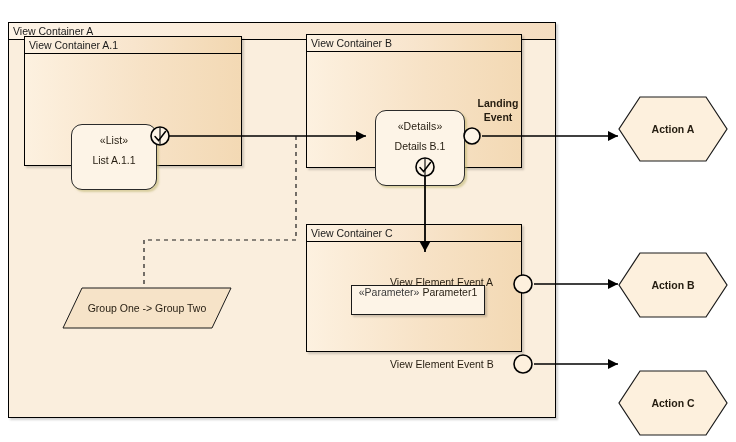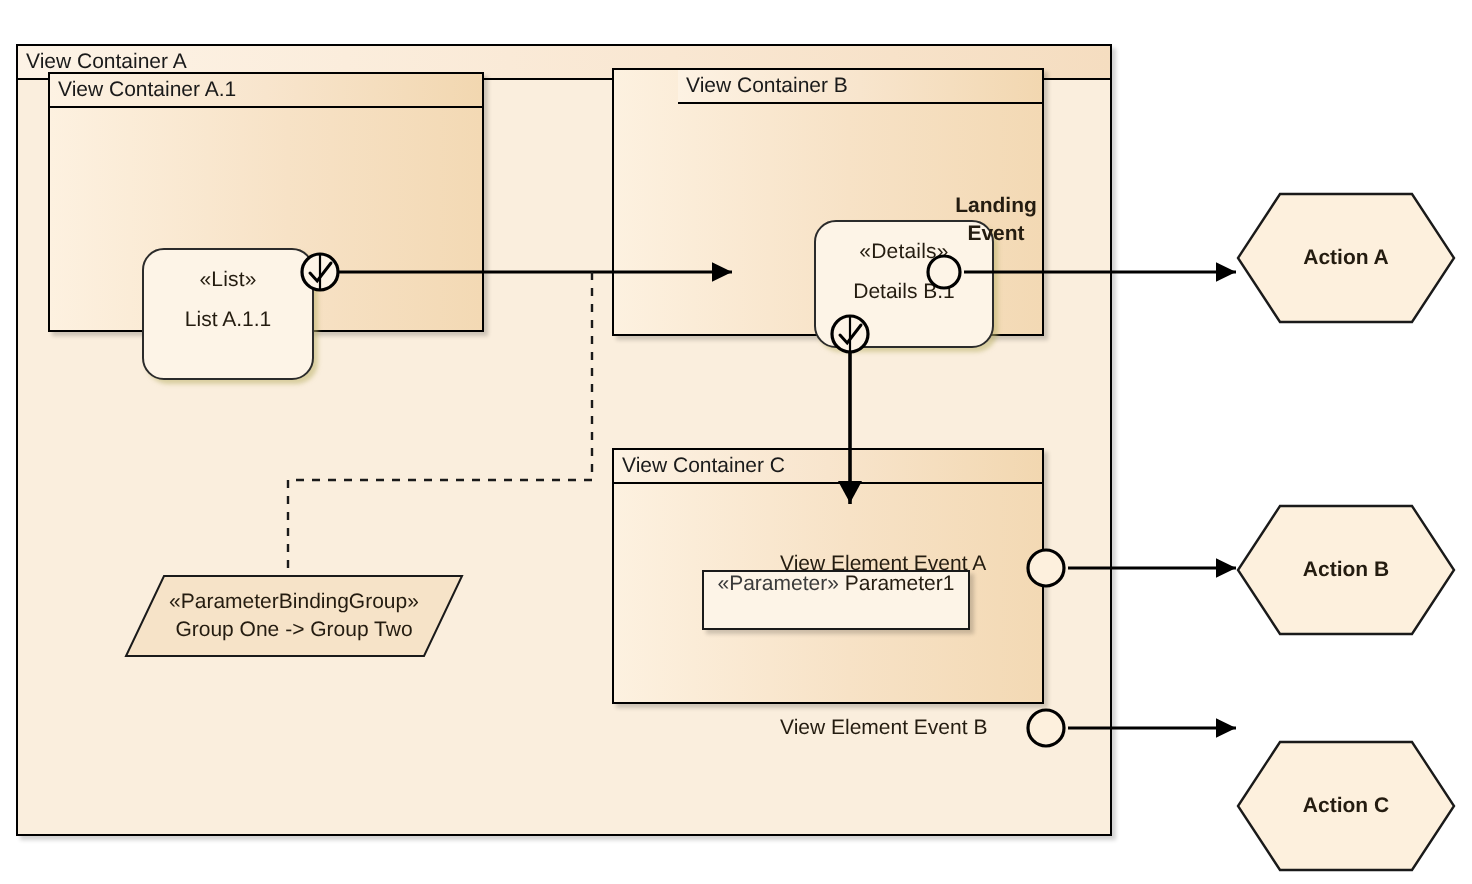--- a/index.html
+++ b/index.html
@@ -67,21 +67,21 @@
   #container-a > .container-body {
     background: #faeedd;
   }
 
   #container-a1 {
     left: 24px; top: 36px;
     width: 218px; height: 130px;
   }
   #container-b {
     left: 306px; top: 34px;
-    width: 216px; height: 134px; padding-left: 32px;
+    width: 216px; height: 134px;
   }
   #container-c {
     left: 306px; top: 224px;
     width: 216px; height: 128px;
   }
   #container-a1 > .container-body,
   #container-b  > .container-body,
   #container-c  > .container-body {
     background: transparent;
   }
@@ -106,21 +106,21 @@
     font-size: 10.5px;
     margin-top: 8px;
   }
 
   #el-list {
     left: 46px; top: 70px;
     width: 86px; height: 66px;
   }
   #el-details {
     left: 68px; top: 58px;
-    width: 90px; height: 64px;
+    width: 90px; height: 76px;
   }
 
   
   .plain-box {
     position: absolute;
     box-sizing: border-box;
     border: 1px solid #1a1a1a;
     background: #fdf4e7;
     box-shadow: 2px 2px 2px rgba(0,0,0,0.18);
     font-size: 10.5px;
@@ -243,21 +243,20 @@
       </div>
 
     </div>
   </div>
 
   <div id="note-binding">
     <svg class="layer" style="width:170px;height:42px;position:absolute;left:0;top:0;" viewBox="0 0 170 42">
       <polygon points="20,1 169,1 150,41 1,41" fill="#f6e3c8" stroke="#1a1a1a" stroke-width="1"></polygon>
     </svg>
     <div class="note-text">
-      <div>«ParameterBindingGroup»</div>
       <div>Group One -&gt; Group Two</div>
     </div>
   </div>
 
   <div class="action-hex" id="action-a">
     <svg class="layer" style="width:110px;height:66px;position:absolute;left:0;top:0;" viewBox="0 0 110 66">
       <polygon points="22,1 88,1 109,33 88,65 22,65 1,33" fill="#fdf0dd" stroke="#1a1a1a" stroke-width="1.2"></polygon>
     </svg>
     <div class="hex-label">Action A</div>
   </div>

